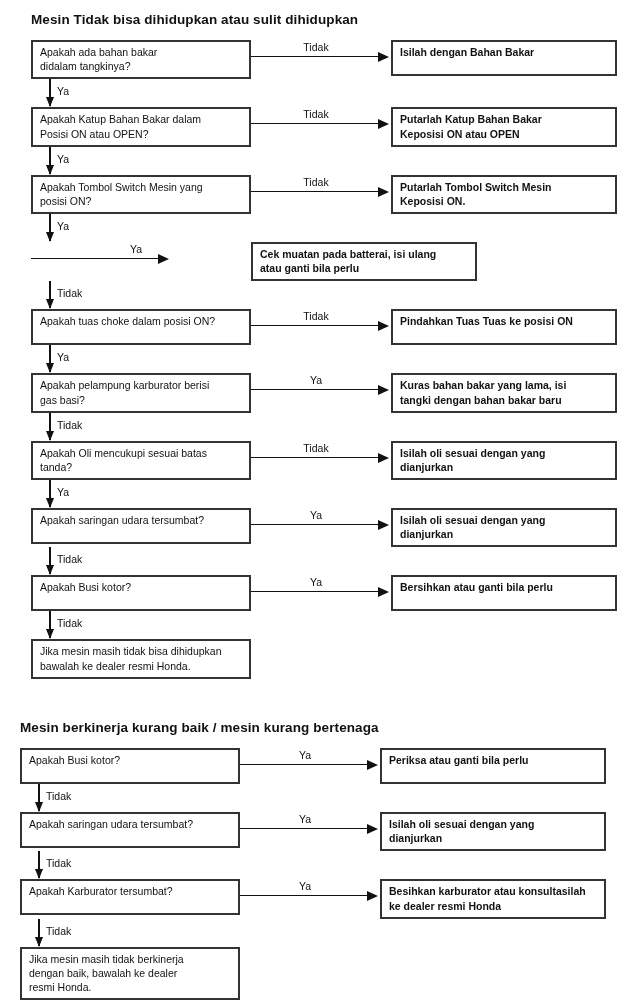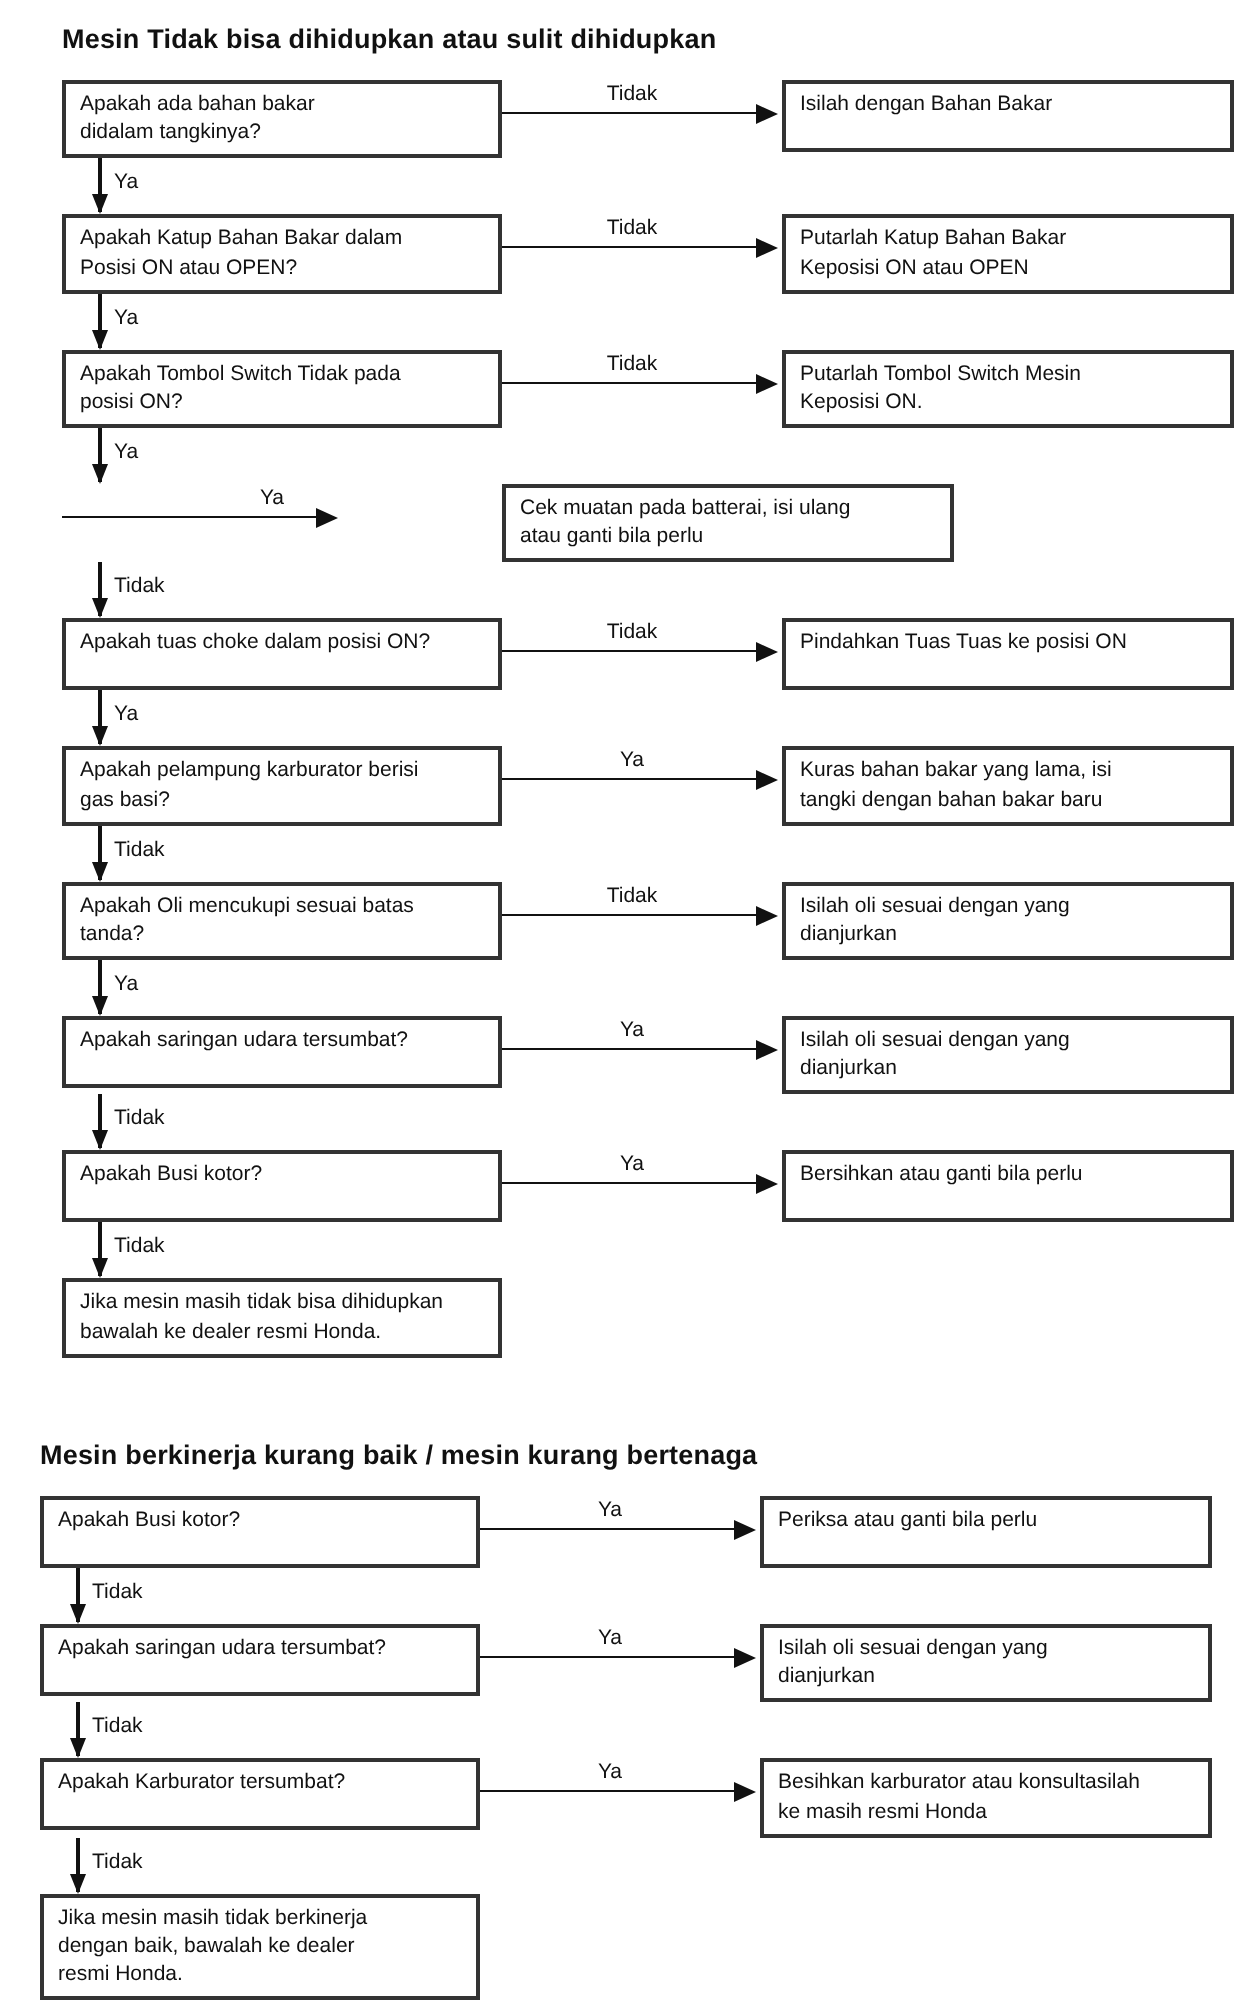--- a/index.html
+++ b/index.html
@@ -25,21 +25,21 @@
     border:2px solid var(--box-border,#333);
     background:#fff;
     box-sizing:border-box;
     min-height:36px;
     padding:3px 6px 4px 7px;
     font-size:10.5px;
     line-height:1.35;
     white-space:pre-line;
   }
   .qbox{width:220px;}
-  .rbox{width:226px;}
+  .rbox{width:226px;font-weight:bold;}
   .fbox{width:220px;}
   .mid{position:relative;height:36px;}
   .hlabel{
     position:absolute;top:1px;left:0;right:10px;
     text-align:center;font-size:10.5px;
   }
   .hline{
     position:absolute;top:16px;left:0;width:129px;height:0;
     border-top:1.7px solid var(--line,#111);
   }
@@ -97,21 +97,21 @@
           </div>
           <div class="rbox">Putarlah Katup Bahan Bakar
 Keposisi ON atau OPEN</div>
         </div>
         <div class="vconn">
           <div class="vline"></div>
           <div class="varrow"></div>
           <span class="vlabel">Ya</span>
         </div>
         <div class="frow">
-          <div class="qbox">Apakah Tombol Switch Tidak pada
+          <div class="qbox">Apakah Tombol Switch Mesin yang
 posisi ON?</div>
           <div class="mid">
             <span class="hlabel">Tidak</span>
             <div class="hline"></div>
             <div class="harrow"></div>
           </div>
           <div class="rbox">Putarlah Tombol Switch Mesin
 Keposisi ON.</div>
         </div>
         <div class="vconn">
@@ -246,21 +246,21 @@
           <span class="vlabel">Tidak</span>
         </div>
         <div class="frow">
           <div class="qbox">Apakah Karburator tersumbat?</div>
           <div class="mid">
             <span class="hlabel">Ya</span>
             <div class="hline"></div>
             <div class="harrow"></div>
           </div>
           <div class="rbox">Besihkan karburator atau konsultasilah
-ke masih resmi Honda</div>
+ke dealer resmi Honda</div>
         </div>
         <div class="vconn">
           <div class="vline"></div>
           <div class="varrow"></div>
           <span class="vlabel">Tidak</span>
         </div>
         <div class="fbox">Jika mesin masih tidak berkinerja
 dengan baik, bawalah ke dealer
 resmi Honda.</div>
       </div>

